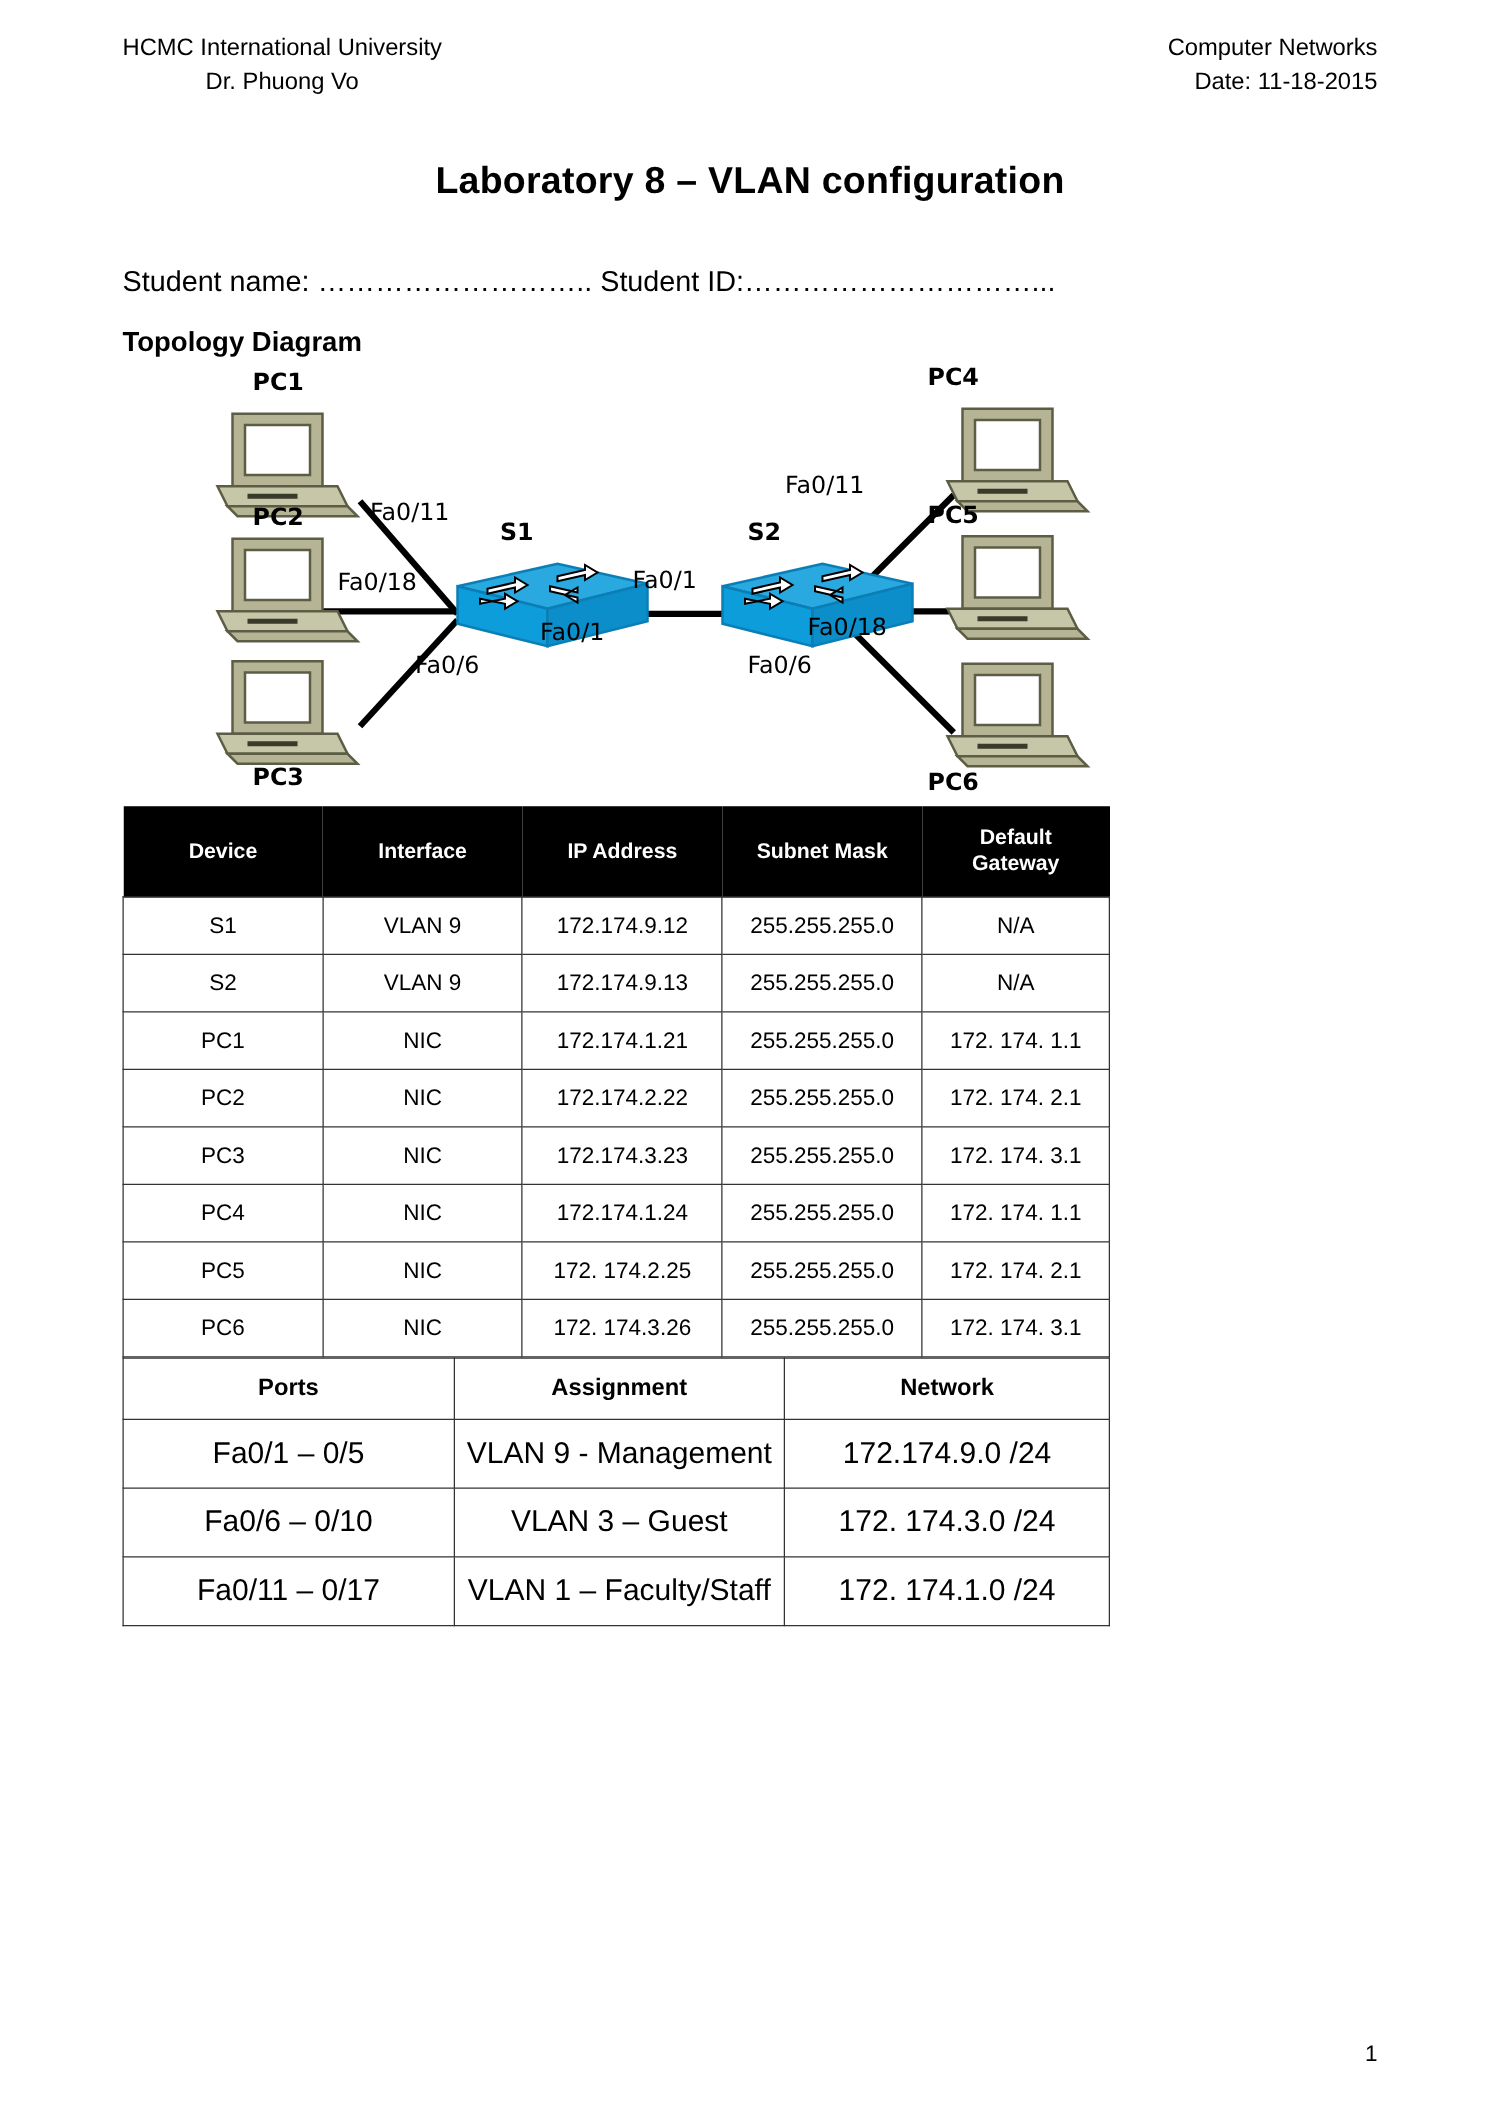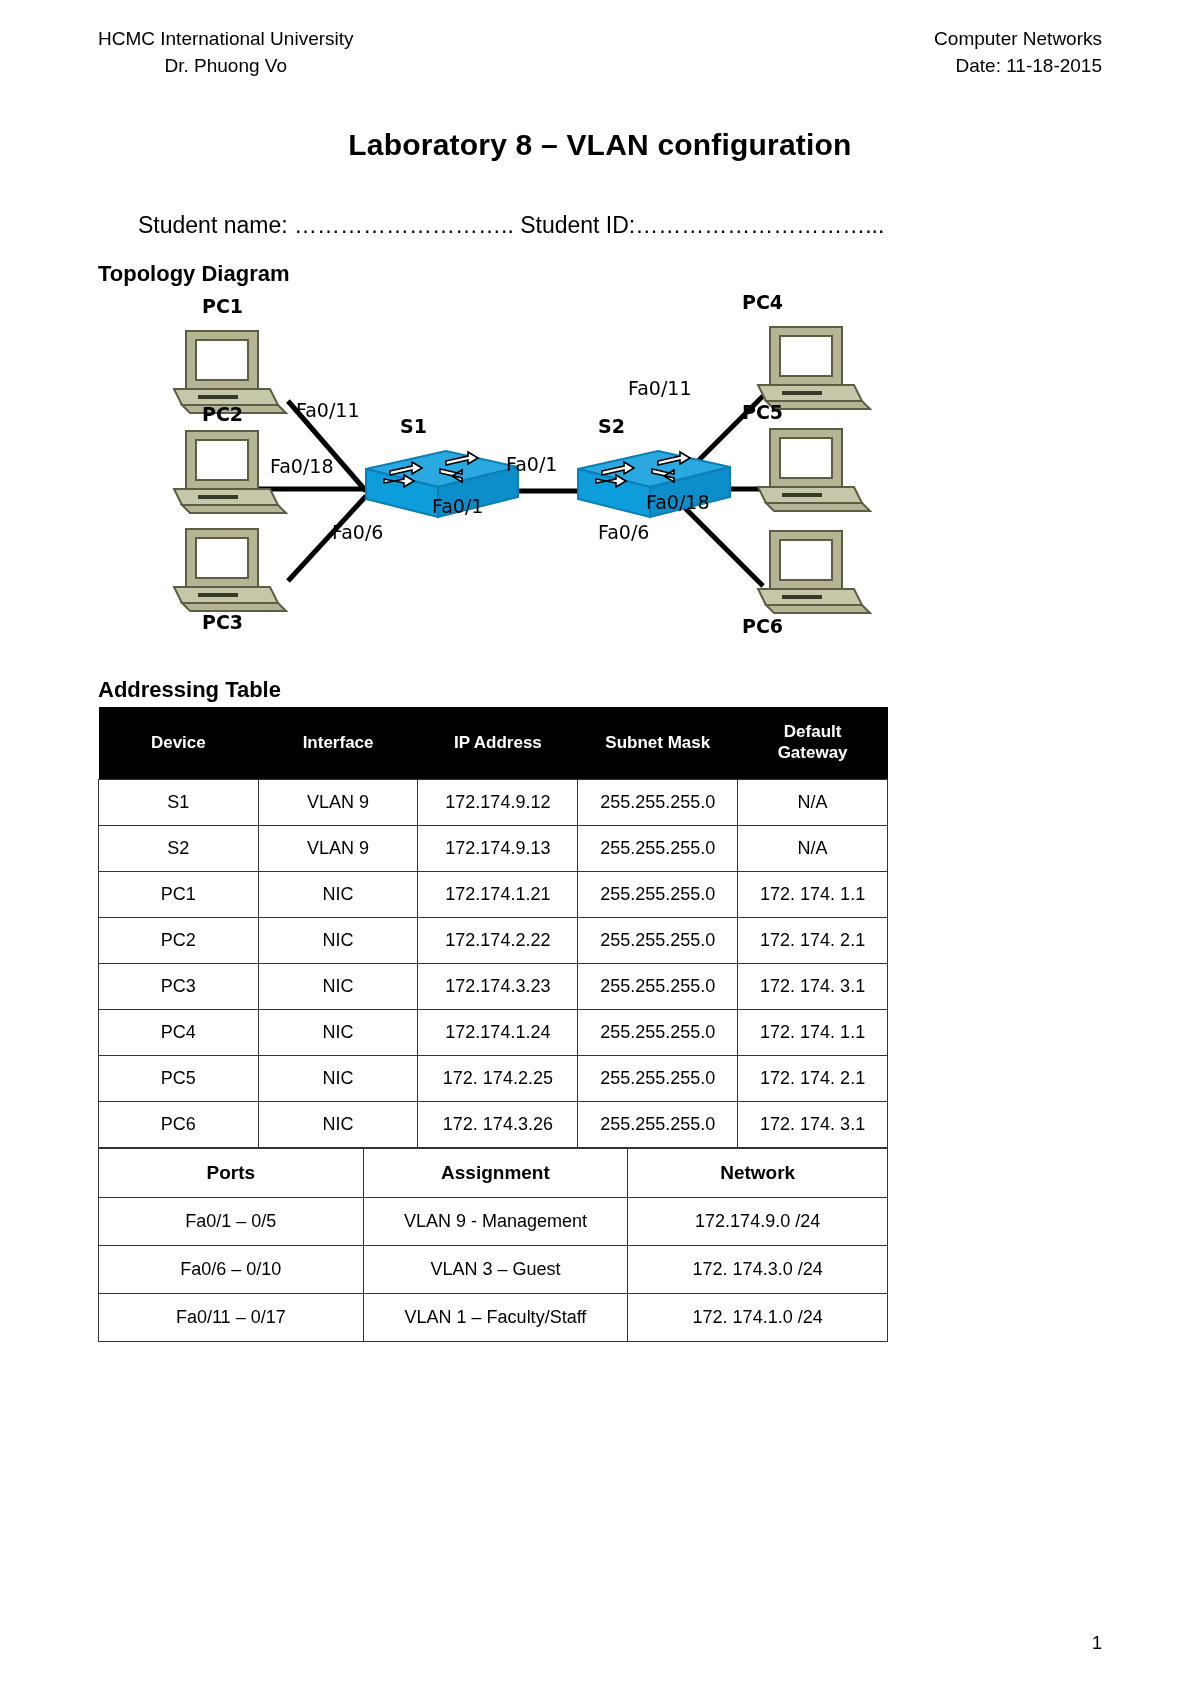--- a/index.html
+++ b/index.html
@@ -38,21 +38,20 @@
     font-weight: bold;
     margin-top: 48px;
     letter-spacing: .2px;
   }
 
   
   .student-line {
     margin-top: 50px;
     font-size: 23px;
     white-space: nowrap;
-    margin-left: 40px;
   }
 
   
   .section-heading {
     font-size: 22px;
     font-weight: bold;
     margin-top: 22px;
     margin-bottom: 4px;
   }
   .section-heading.addr { margin-top: 34px; }
@@ -128,21 +127,21 @@
   }
   table.ports th {
     border: 1px solid #333333;
     font-size: 19px;
     font-weight: bold;
     padding: 13px 4px;
     height: 46px;
   }
   table.ports td {
     border: 1px solid #333333;
-    font-size: 18px;
+    font-size: 24px;
     text-align: center;
     padding: 13px 4px;
     height: 46px;
   }
   .pcol-ports  { width: 265px; }
   .pcol-assign { width: 265px; }
   .pcol-net    { width: 260px; }
 
   .page-number {
     position: absolute;
@@ -271,21 +270,20 @@
     <div class="port-label" style="left:198px; top:98px;">Fa0/11</div>
     <div class="port-label" style="left:172px; top:154px;">Fa0/18</div>
     <div class="port-label" style="left:234px; top:220px;">Fa0/6</div>
     <div class="port-label" style="left:334px; top:194px;">Fa0/1</div>
     <div class="port-label" style="left:408px; top:152px;">Fa0/1</div>
     <div class="port-label" style="left:530px; top:76px;">Fa0/11</div>
     <div class="port-label" style="left:548px; top:190px;">Fa0/18</div>
     <div class="port-label" style="left:500px; top:220px;">Fa0/6</div>
   </div>
 
-  <div class="section-heading addr">Addressing Table</div>
 
   <table class="addressing">
     <thead>
       <tr>
         <th class="col-device">Device</th>
         <th class="col-iface">Interface</th>
         <th class="col-ip">IP Address</th>
         <th class="col-mask">Subnet Mask</th>
         <th class="col-gw">
           <span>Default</span><br>

